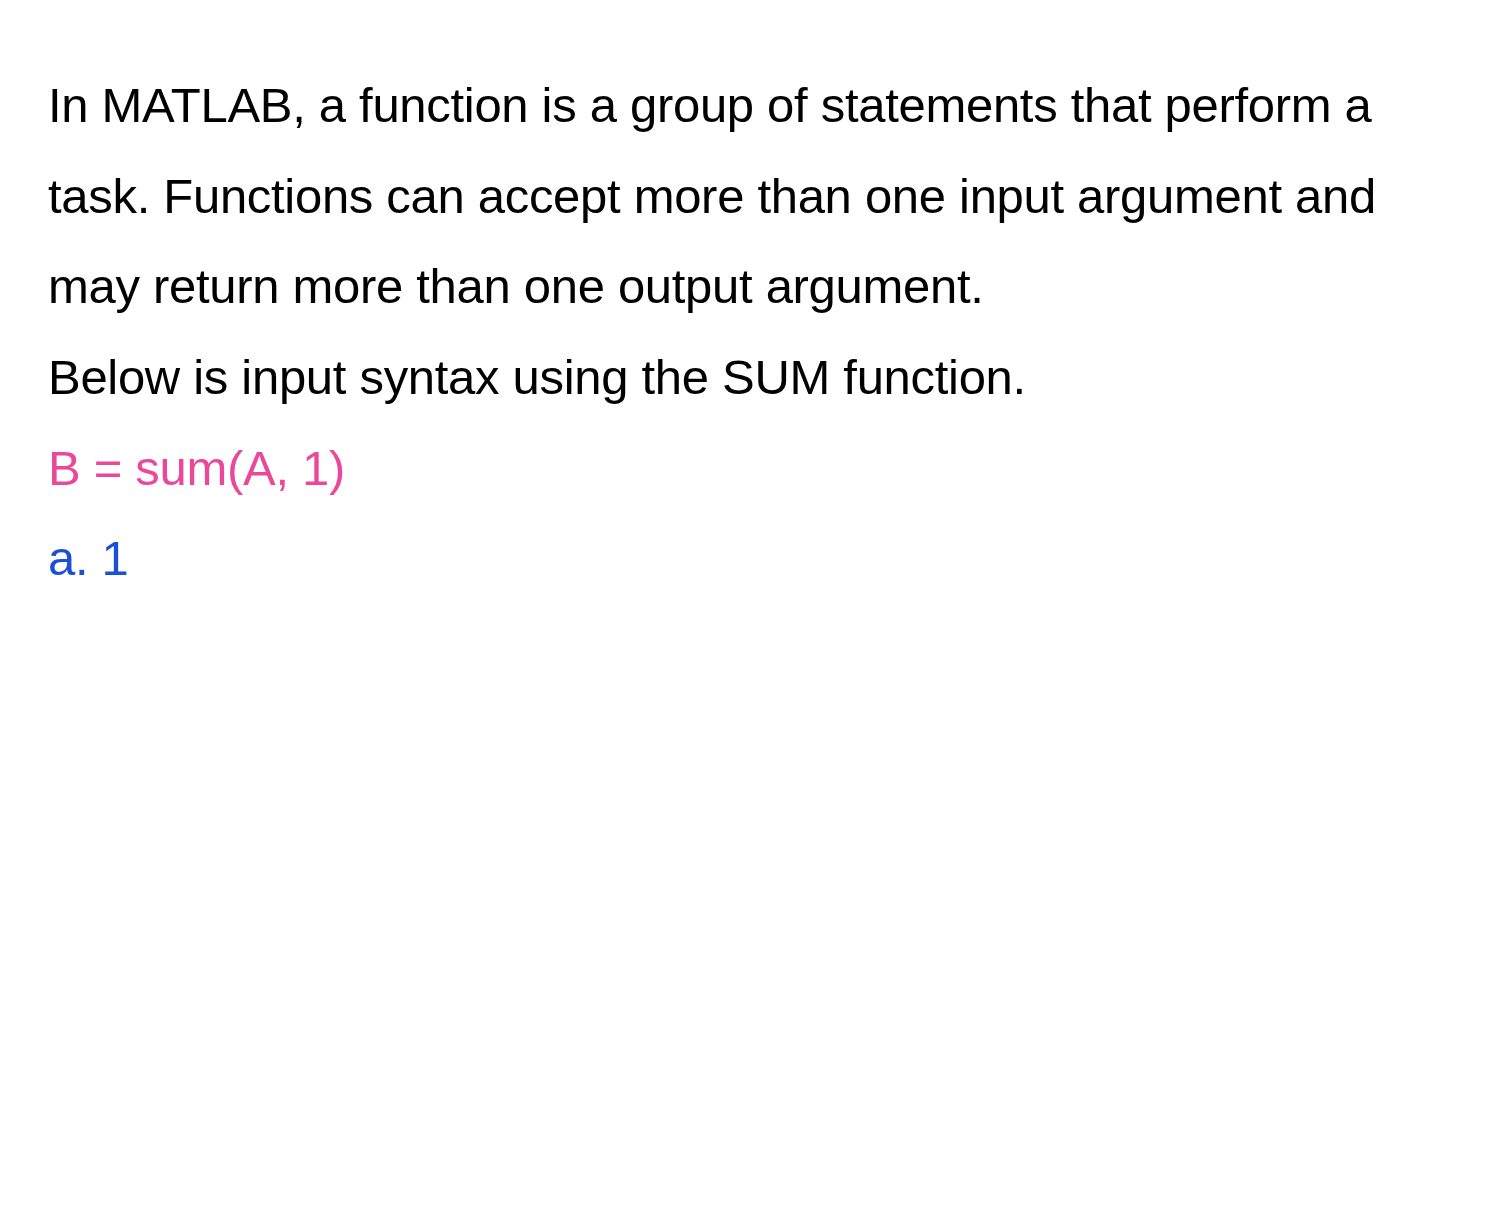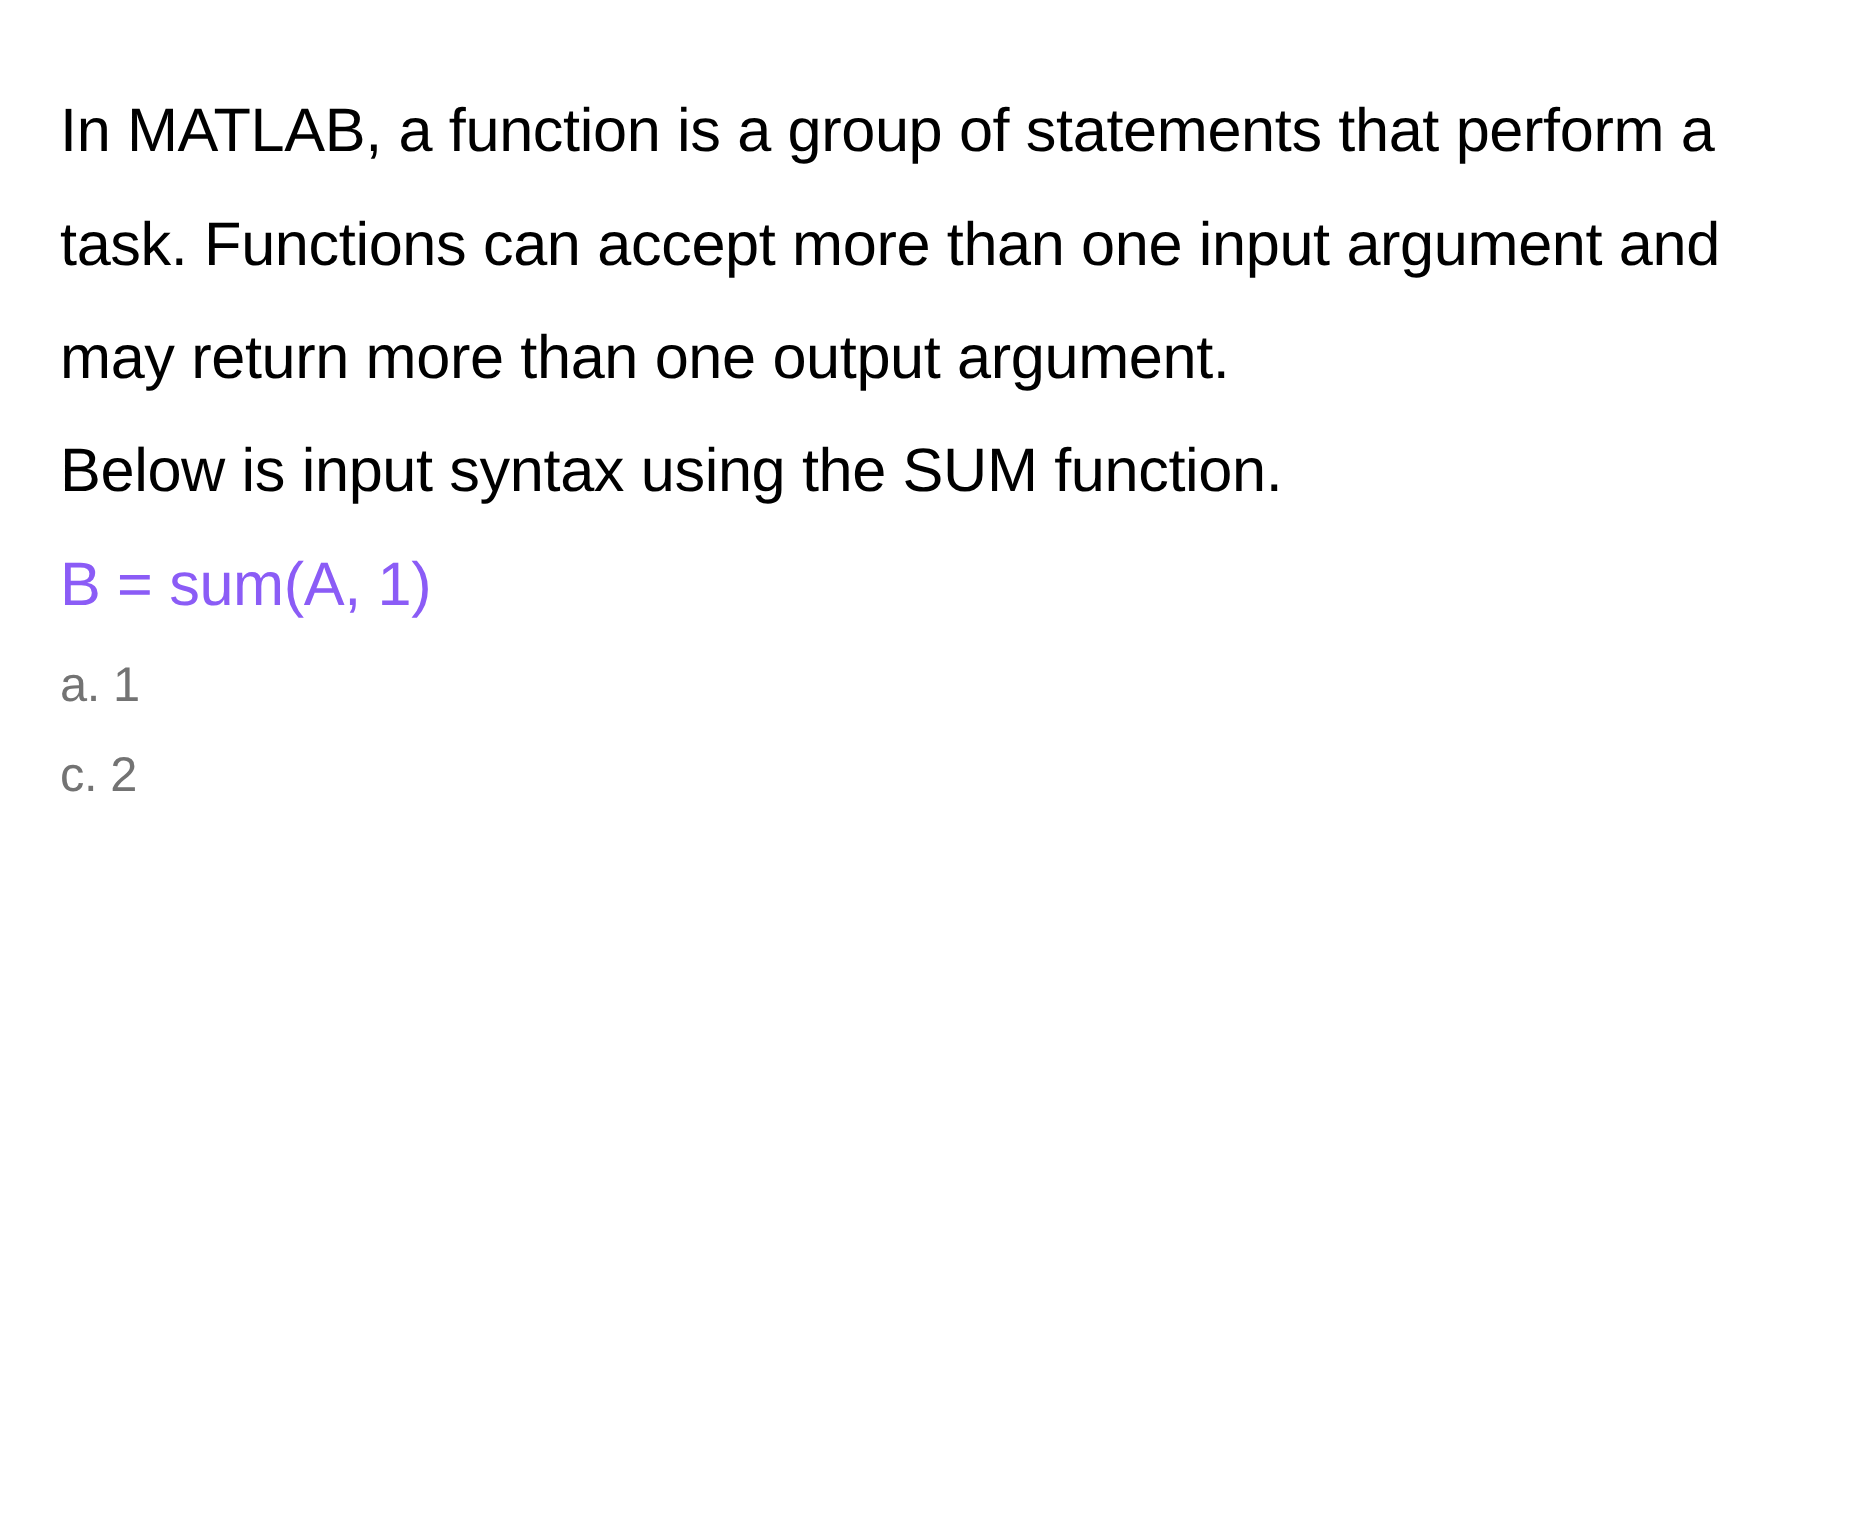--- a/index.html
+++ b/index.html
@@ -25,47 +25,43 @@
     letter-spacing: -0.3px;
     font-weight: 400;
     color: #000;
   }
   
   .code-line {
     font-size: 49px;
     line-height: 1.85;
     letter-spacing: -0.3px;
     font-weight: 400;
-    color: #8b5cf6;
+    color: #ec4899;
   }
   .option {
-    font-size: 39px;
+    font-size: 49px;
     line-height: 1.85;
     letter-spacing: -0.3px;
     font-weight: 400;
-    color: #737373;
+    color: #1d4ed8;
   }
 </style>
 </head>
 <body>
 
 <div class="page">
 
   <p class="para">In MATLAB, a function is a group of statements that perform a task. Functions can accept more than one input argument and may return more than one output argument.</p>
 
   <p class="para">Below is input syntax using the SUM function.</p>
 
   <p class="code-line">B = sum(A, 1)</p>
 
 
   <p class="option">
     <span>a.</span>
     <span>1</span>
   </p>
 
 
-  <p class="option">
-    <span>c.</span>
-    <span>2</span>
-  </p>
 
 
 </div>
 
 </body></html>

